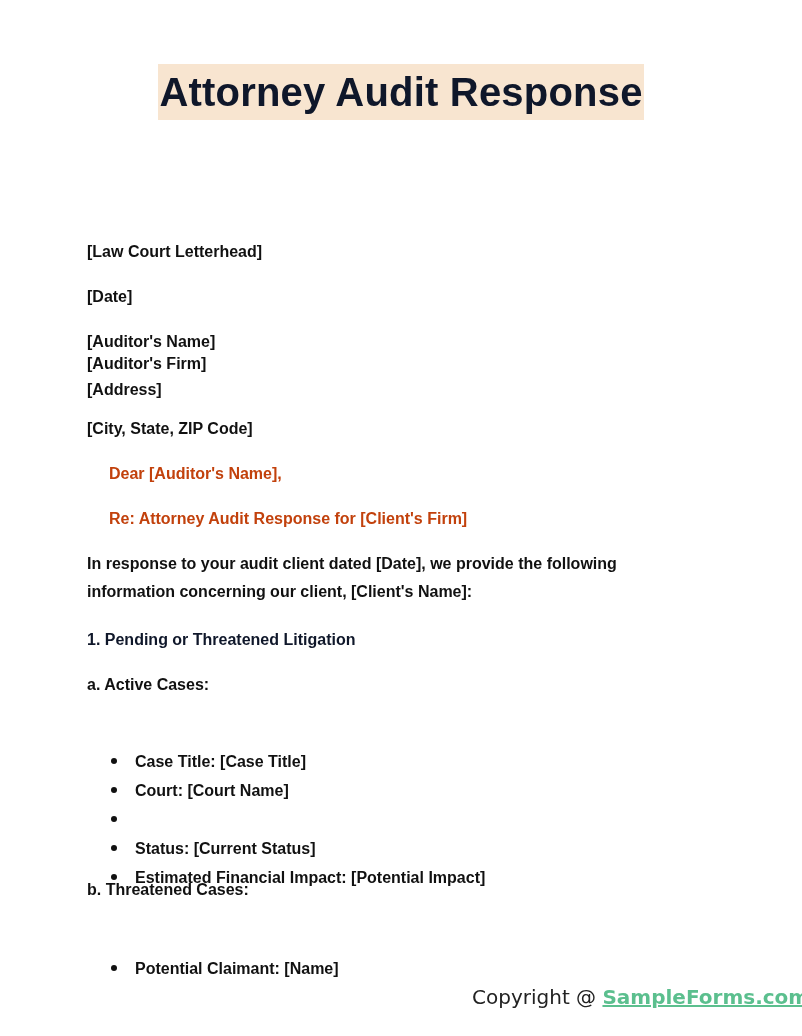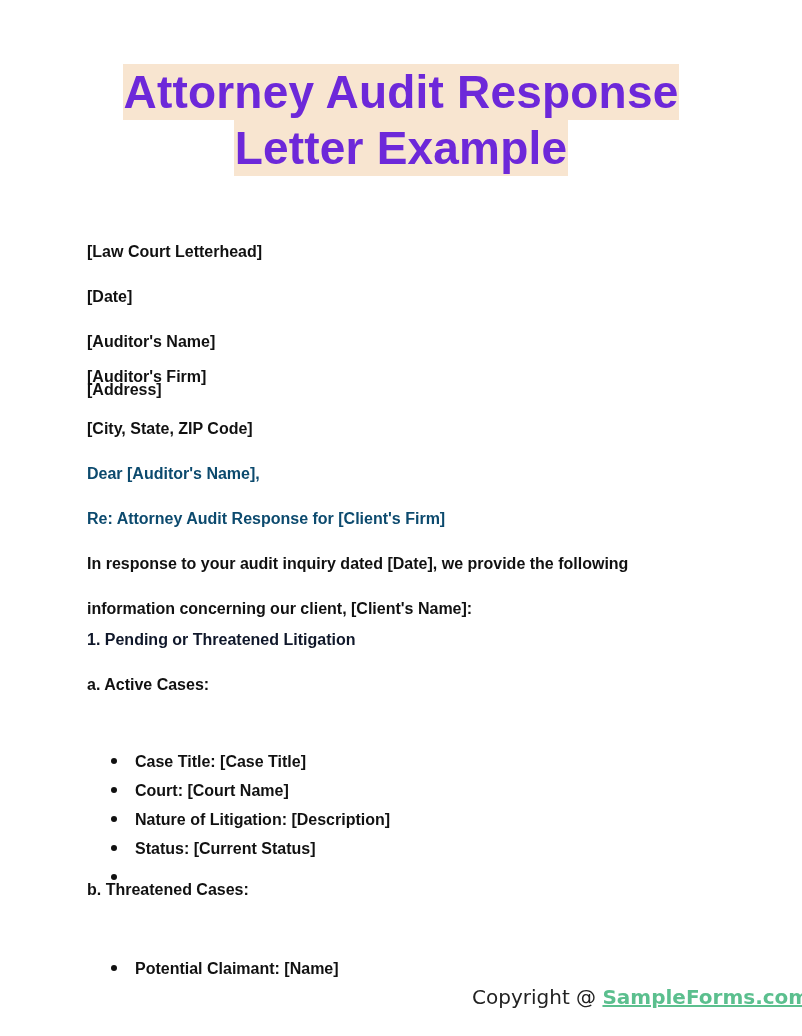--- a/index.html
+++ b/index.html
@@ -18,43 +18,43 @@
     .title-wrap {
       position: absolute;
       top: 64px;
       left: 0;
       width: 802px;
       text-align: center;
     }
     .title-line {
       display: inline-block;
       background: #f8e5d0;
-      color: #6d28d9;
+      color: #0f172a;
       font-weight: bold;
-      font-size: 46px;
+      font-size: 40px;
       line-height: 56px;
       padding: 0 1px;
       letter-spacing: 0.2px;
     }
     .title-line.l2 { margin-top: 0; }
     .content {
       position: absolute;
       left: 87px;
       top: 0;
       width: 640px;
       font-size: 16px;
       font-weight: bold;
     }
     .line {
       position: absolute;
       left: 0;
       white-space: nowrap;
       line-height: 20px;
     }
-    .orange { color: #0c4a6e; }
+    .orange { color: #c2410c; margin-left: 22px; }
     .teal { color: #0f172a; }
     .bullet {
       position: absolute;
       left: 24px;
       white-space: nowrap;
       line-height: 20px;
       margin-top: 33px;
     }
     .bullet .dot {
       display: inline-block;
@@ -80,56 +80,55 @@
       color: #5bbf8e;
       font-weight: bold;
       text-decoration: underline;
     }
   </style>
 </head>
 <body>
 
 <div class="title-wrap">
   <span class="title-line">Attorney Audit Response</span><br>
-  <span class="title-line l2">Letter Example</span>
 </div>
 
 <div class="content">
   <div class="line" style="top:242px">[Law Court Letterhead]</div>
   <div class="line" style="top:287px">[Date]</div>
 
   <div class="line" style="top:332px">[Auditor's Name]</div>
-  <div class="line" style="top:367px">[Auditor's Firm]</div>
+  <div class="line" style="top:354px">[Auditor's Firm]</div>
   <div class="line" style="top:380px">[Address]</div>
   <div class="line" style="top:419px">[City, State, ZIP Code]</div>
 
   <div class="line orange" style="top:464px">Dear [Auditor's Name],</div>
   <div class="line orange" style="top:509px">Re: Attorney Audit Response for [Client's Firm]</div>
 
-  <div class="line" style="top:554px">In response to your audit inquiry dated [Date], we provide the following</div>
-  <div class="line" style="top:599px">information concerning our client, [Client's Name]:</div>
+  <div class="line" style="top:554px">In response to your audit client dated [Date], we provide the following</div>
+  <div class="line" style="top:582px">information concerning our client, [Client's Name]:</div>
 
   <div class="line teal" style="top:630px">1. Pending or Threatened Litigation</div>
 
   <div class="line" style="top:675px">a. Active Cases:</div>
 
   <div class="bullet" style="top:719px">
     <span class="dot"></span><span>Case Title: [Case Title]</span>
   </div>
   <div class="bullet" style="top:748px">
     <span class="dot"></span><span>Court: [Court Name]</span>
   </div>
   <div class="bullet" style="top:777px">
-    <span class="dot"></span><span>Nature of Litigation: [Description]</span>
+    <span class="dot"></span>
   </div>
   <div class="bullet" style="top:806px">
     <span class="dot"></span><span>Status: [Current Status]</span>
   </div>
   <div class="bullet" style="top:835px">
-    <span class="dot"></span>
+    <span class="dot"></span><span>Estimated Financial Impact: [Potential Impact]</span>
   </div>
 
   <div class="line" style="top:880px">b. Threatened Cases:</div>
 
   <div class="bullet" style="top:926px">
     <span class="dot"></span><span>Potential Claimant: [Name]</span>
   </div>
 </div>
 
 <div class="footer">

